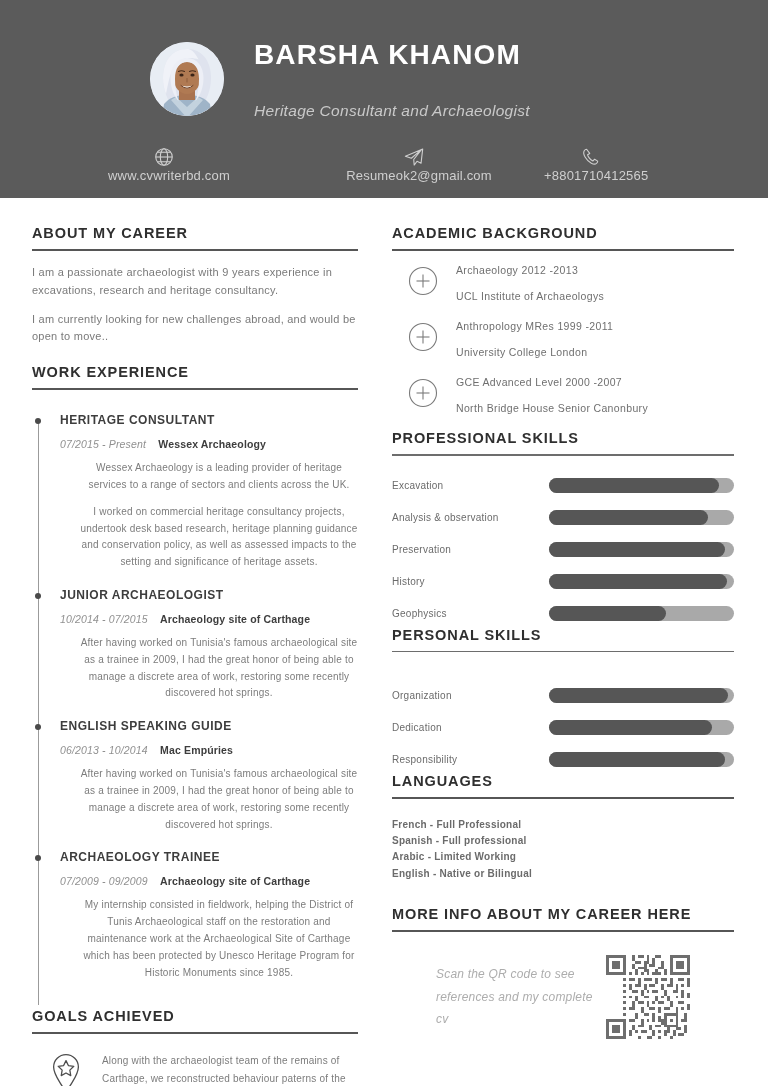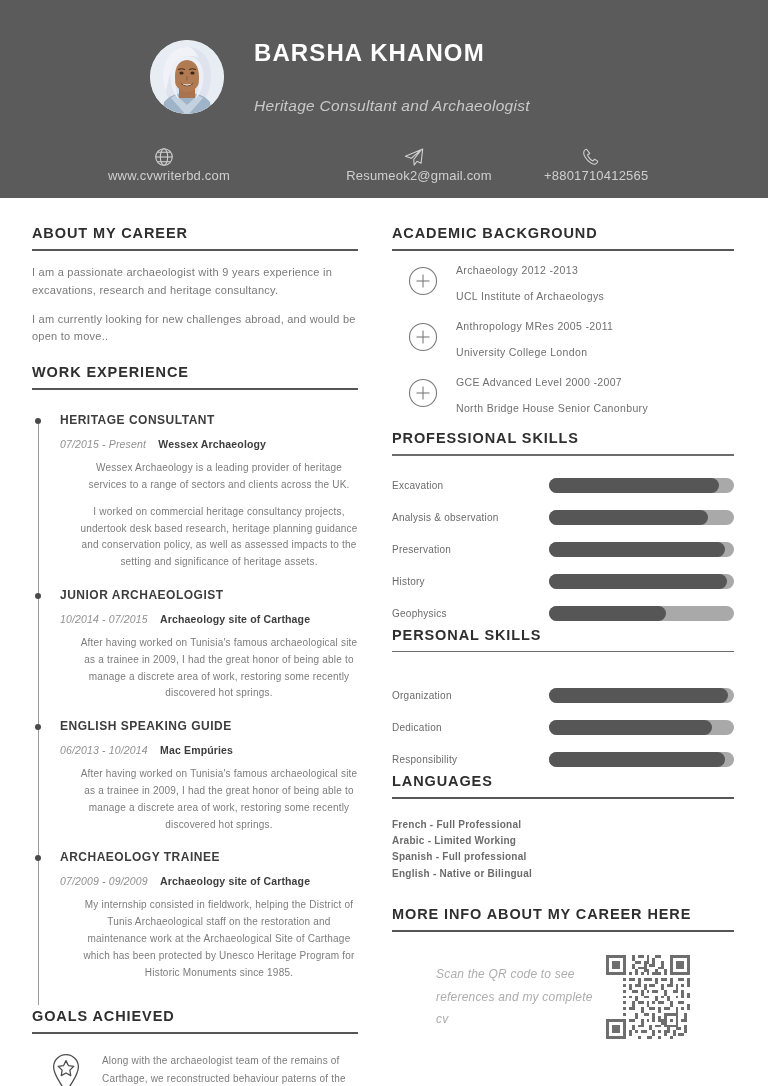--- a/index.html
+++ b/index.html
@@ -41,21 +41,21 @@
     overflow: hidden;
     flex: 0 0 auto;
     background: #dfe4ec;
     position: relative;
   }
   .avatar svg { display: block; width: 100%; height: 100%; }
 
   .name-block { margin-left: 30px; padding-top: 2px; }
 
   .name {
-    font-size: 24px;
+    font-size: 28px;
     font-weight: bold;
     color: #ffffff;
     letter-spacing: 1.1px;
     line-height: 1.1;
   }
 
   .job-title {
     margin-top: 31px;
     font-size: 15.5px;
     font-style: italic;
@@ -482,21 +482,21 @@
 
           <div class="edu">
             <span class="edu-icon">
               <svg viewBox="0 0 30 30" fill="none" stroke="#7b7b7b" stroke-width="1.1">
                 <circle cx="15" cy="15" r="13.5"></circle>
                 <line x1="15" y1="8.5" x2="15" y2="21.5"></line>
                 <line x1="8.5" y1="15" x2="21.5" y2="15"></line>
               </svg>
             </span>
             <div class="edu-body">
-              <div class="edu-degree">Anthropology MRes 2005 -2011</div>
+              <div class="edu-degree">Anthropology MRes 1999 -2011</div>
               <div class="edu-school">University College London</div>
             </div>
           </div>
 
           <div class="edu">
             <span class="edu-icon">
               <svg viewBox="0 0 30 30" fill="none" stroke="#7b7b7b" stroke-width="1.1">
                 <circle cx="15" cy="15" r="13.5"></circle>
                 <line x1="15" y1="8.5" x2="15" y2="21.5"></line>
                 <line x1="8.5" y1="15" x2="21.5" y2="15"></line>
@@ -573,22 +573,22 @@
             </div>
           </div>
         </div>
       </div>
 
       <div>
         <div class="sec-title">LANGUAGES</div>
         <div class="sec-rule"></div>
         <div class="lang-list">
           <div class="lang-item">French - Full Professional</div>
+          <div class="lang-item">Spanish - Full professional</div>
           <div class="lang-item">Arabic - Limited Working</div>
-          <div class="lang-item">Spanish - Full professional</div>
           <div class="lang-item">English - Native or Bilingual</div>
         </div>
       </div>
 
       <div class="mt24">
         <div class="sec-title">MORE INFO ABOUT MY CAREER HERE</div>
         <div class="sec-rule"></div>
 
         <div class="qr-block">
           <div class="qr-text">Scan the QR code to see references and my complete cv</div>

